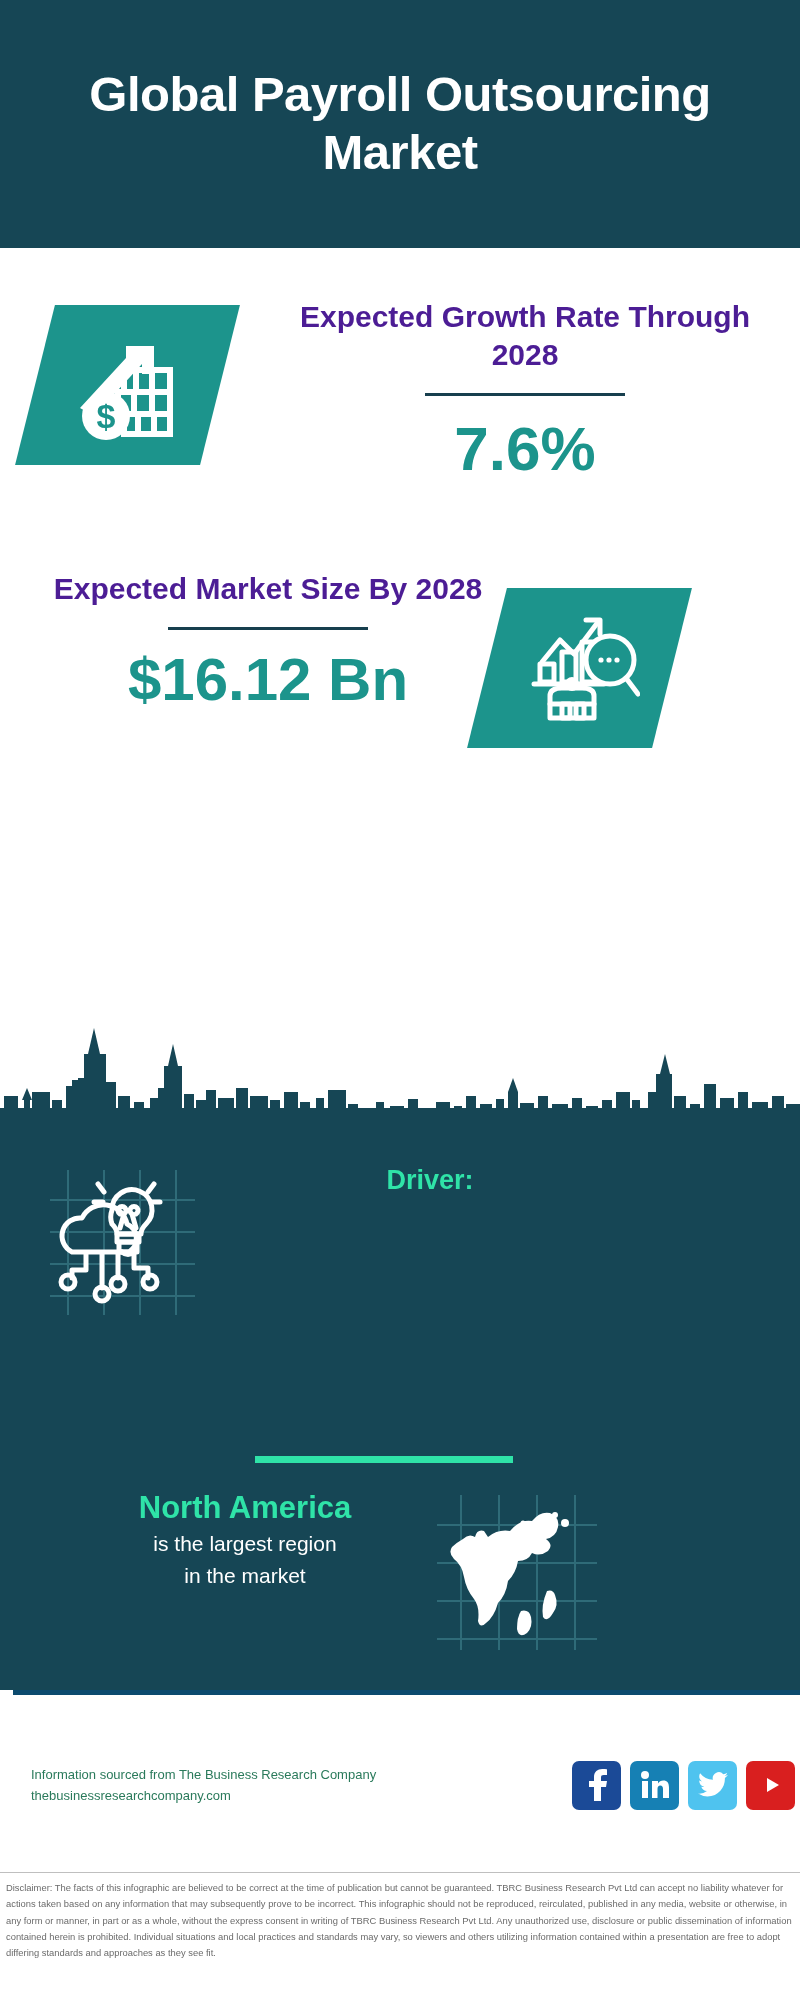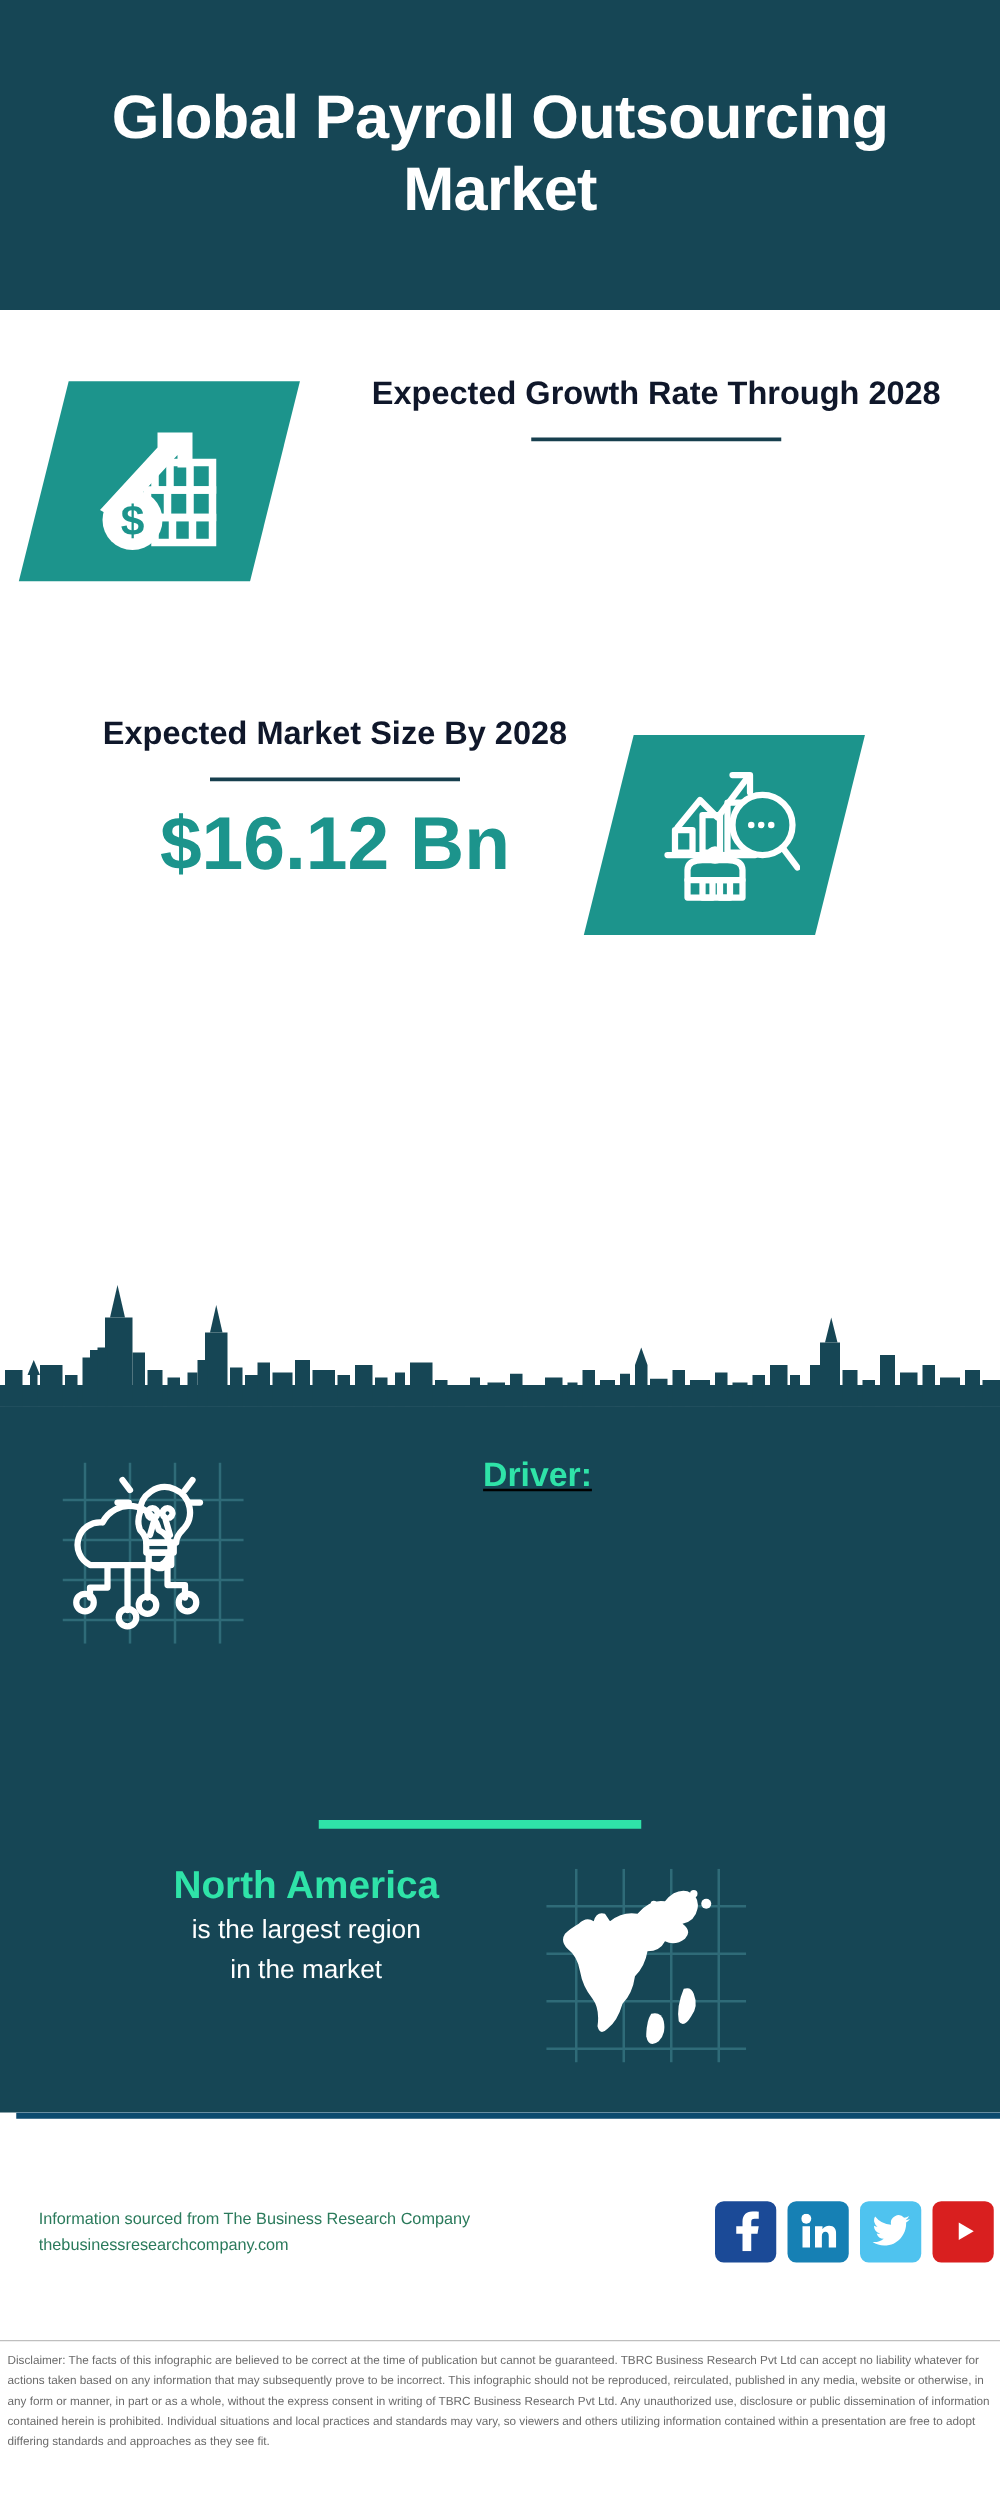--- a/index.html
+++ b/index.html
@@ -40,21 +40,21 @@
     transform:skewX(-14deg);
     display:flex; align-items:center; justify-content:center;
   }
   .para > svg { transform:skewX(14deg); }
 
   
   .stat1-icon { position:absolute; left:35px; top:305px; width:185px; height:160px; }
   .stat1-text { position:absolute; left:280px; top:298px; width:490px; text-align:center; }
 
   .stat-heading {
-    color:#0f172a; font-size:26px; font-weight:bold; line-height:1.26;
+    color:#4c1d95; font-size:30px; font-weight:bold; line-height:1.26;
   }
   .rule {
     height:3px; background:#173f4e; margin:19px auto 0; width:200px;
   }
   .stat-value {
     color:#1c948c; font-weight:bold; line-height:1;
   }
   .v1 { font-size:62px; margin-top:22px; }
   .v2 { font-size:60px; margin-top:20px; }
 
@@ -67,21 +67,21 @@
     position:absolute; top:1000px; left:0; width:800px; height:690px;
     background:#164655;
   }
   .skyline {
     position:absolute; top:1000px; left:0; width:800px; height:125px;
     display:block;
   }
 
   
   .driver-icon { position:absolute; left:50px; top:1170px; width:145px; height:145px; }
-  .driver-text { position:absolute; left:230px; top:1165px; width:400px; text-align:center;text-decoration:underline; }
+  .driver-text { position:absolute; left:230px; top:1165px; width:400px; text-align:center; }
   .driver-label { color:#2fe3a8; font-size:27px; font-weight:bold; }
   .driver-body { color:#ffffff; font-size:23px; font-weight:bold; line-height:1.38; margin-top:12px; }
 
   .green-rule {
     position:absolute; left:255px; top:1456px; width:258px; height:7px; background:#2fe3a8;
   }
 
   
   .region-text { position:absolute; left:40px; top:1490px; width:410px; text-align:center; }
   .region-name { color:#2fe3a8; font-size:31px; font-weight:bold; }
@@ -151,20 +151,21 @@
         </g>
         <circle cx="38" cy="86" r="24" fill="#ffffff"></circle>
         <text x="38" y="98" font-size="34" font-weight="bold" fill="#1c948c" text-anchor="middle" font-family="'Liberation Sans',sans-serif">$</text>
       </svg>
     </div>
   </div>
 
   <div class="stat1-text">
     <div class="stat-heading">Expected Growth Rate Through 2028</div>
     <div class="rule"></div>
+    <div class="stat-value v1">7.6%</div>
   </div>
 
   <div class="stat2-text">
     <div class="stat-heading">Expected Market Size By 2028</div>
     <div class="rule"></div>
     <div class="stat-value v2">$16.12 Bn</div>
   </div>
 
   <div class="stat2-icon">
     <div class="para" style="width:100%;height:100%;">

